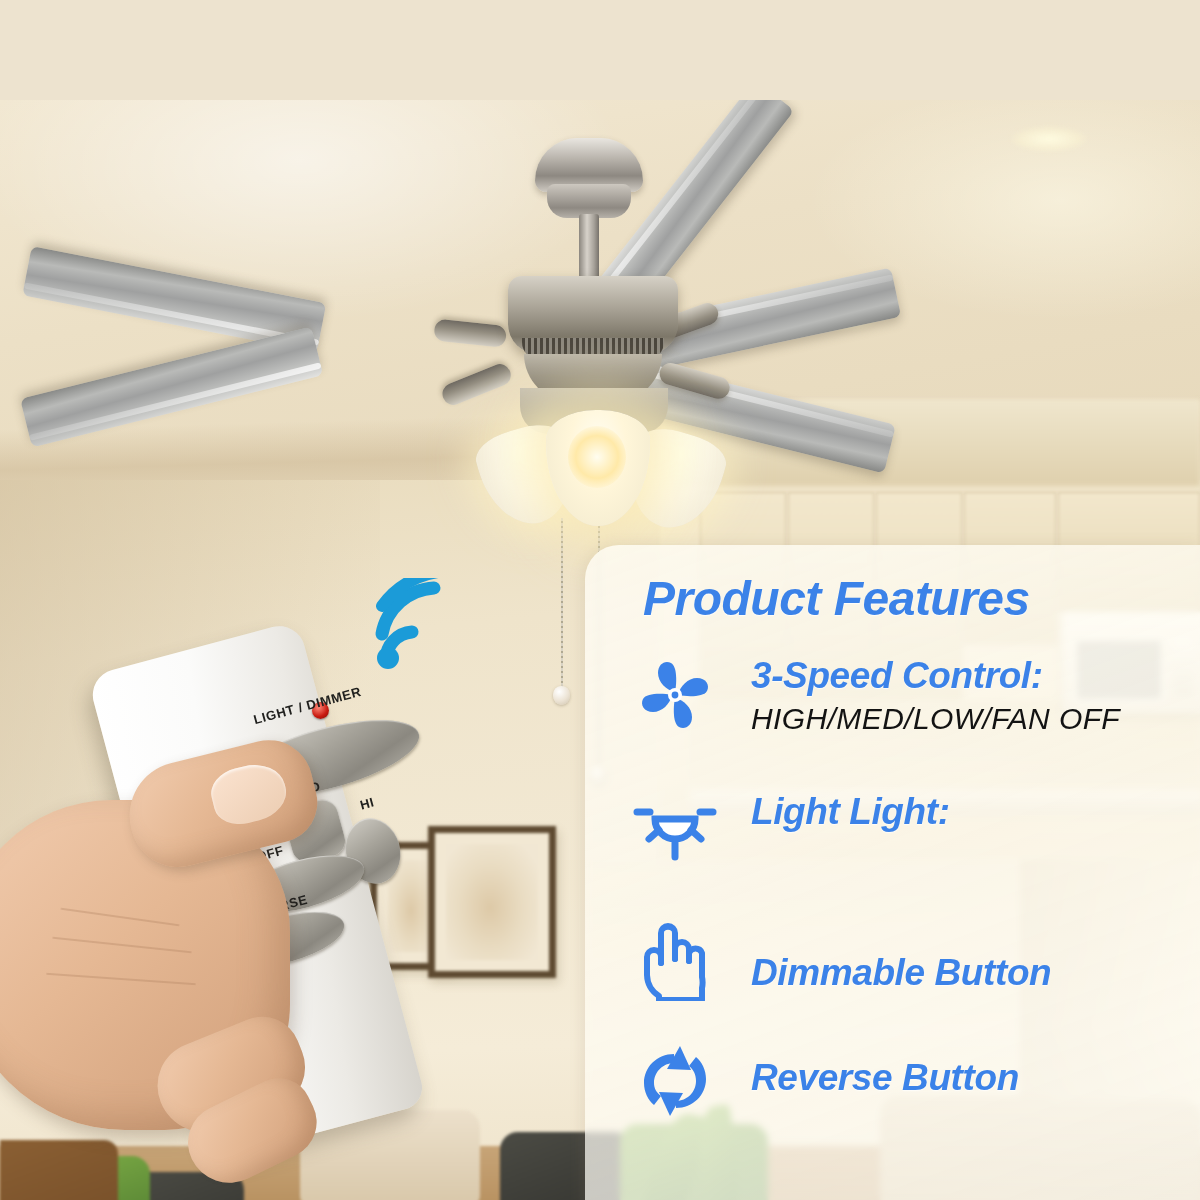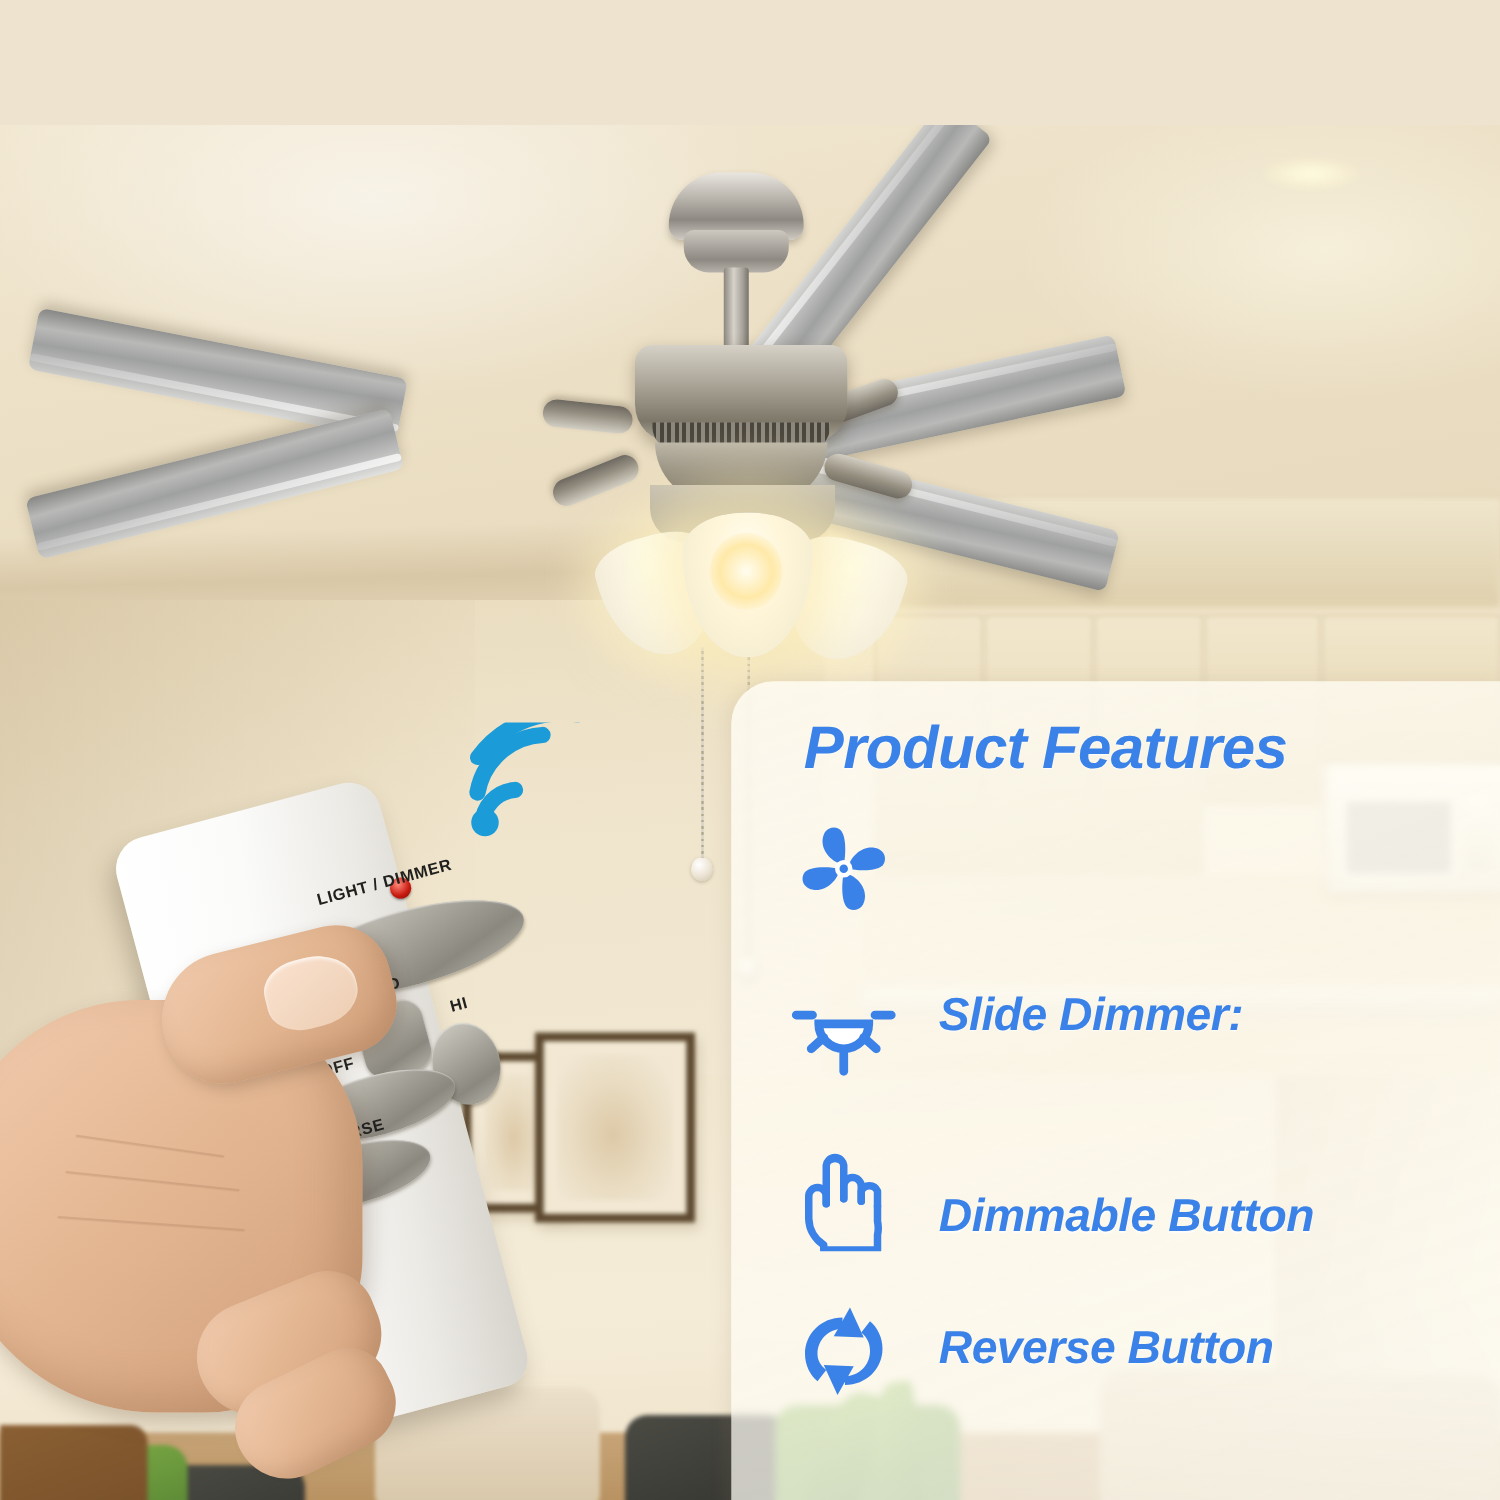--- a/index.html
+++ b/index.html
@@ -489,38 +489,40 @@
             <path d="M39 36 C 30 34 22 26 22 17 C 22 8 29 4 35 7 C 41 10 41 26 39 36 Z"></path>
             <path d="M42 39 C 44 30 52 22 61 22 C 70 22 74 29 71 35 C 68 41 52 41 42 39 Z"></path>
             <path d="M39 42 C 48 44 56 52 56 61 C 56 70 49 74 43 71 C 37 68 37 52 39 42 Z"></path>
             <path d="M36 39 C 34 48 26 56 17 56 C 8 56 4 49 7 43 C 10 37 26 37 36 39 Z"></path>
           </g>
           <circle cx="39" cy="39" r="7" fill="#ffffff"></circle>
           <circle cx="39" cy="39" r="3.4" fill="#3B82E8"></circle>
         </svg>
       </div>
       <div class="feat-text">
+        <div class="feat-head">3-Speed Control:</div>
+        <div class="feat-sub">HIGH/MED/LOW/FAN OFF</div>
       </div>
     </div>
 
     <div class="feature" style="top:244px;">
       <div class="feat-icon">
         <svg width="84" height="72" viewBox="0 0 84 72">
           <g stroke="#3B82E8" stroke-width="7" stroke-linecap="round" fill="none">
             <path d="M22 24 A 20 20 0 0 0 62 24 Z" fill="#ffffff" stroke-width="7"></path>
             <line x1="4" y1="17" x2="17" y2="17"></line>
             <line x1="67" y1="17" x2="80" y2="17"></line>
             <line x1="16" y1="44" x2="26" y2="35"></line>
             <line x1="68" y1="44" x2="58" y2="35"></line>
             <line x1="42" y1="62" x2="42" y2="48"></line>
           </g>
         </svg>
       </div>
       <div class="feat-text">
-        <div class="feat-head">Slide Dimmer:</div>
+        <div class="feat-head">Light Light:</div>
       </div>
     </div>
 
     <div class="feature" style="top:372px;">
       <div class="feat-icon">
         <svg width="80" height="84" viewBox="0 0 80 84">
           <g fill="none" stroke="#3B82E8" stroke-width="6" stroke-linejoin="round" stroke-linecap="round">
             <path d="M26 46 L26 16 a7 7 0 0 1 14 0 L40 42"></path>
             <path d="M40 42 L40 32 a7 7 0 0 1 14 0 L54 44"></path>
             <path d="M54 44 L54 36 a7 7 0 0 1 13 0 L67 48"></path>

